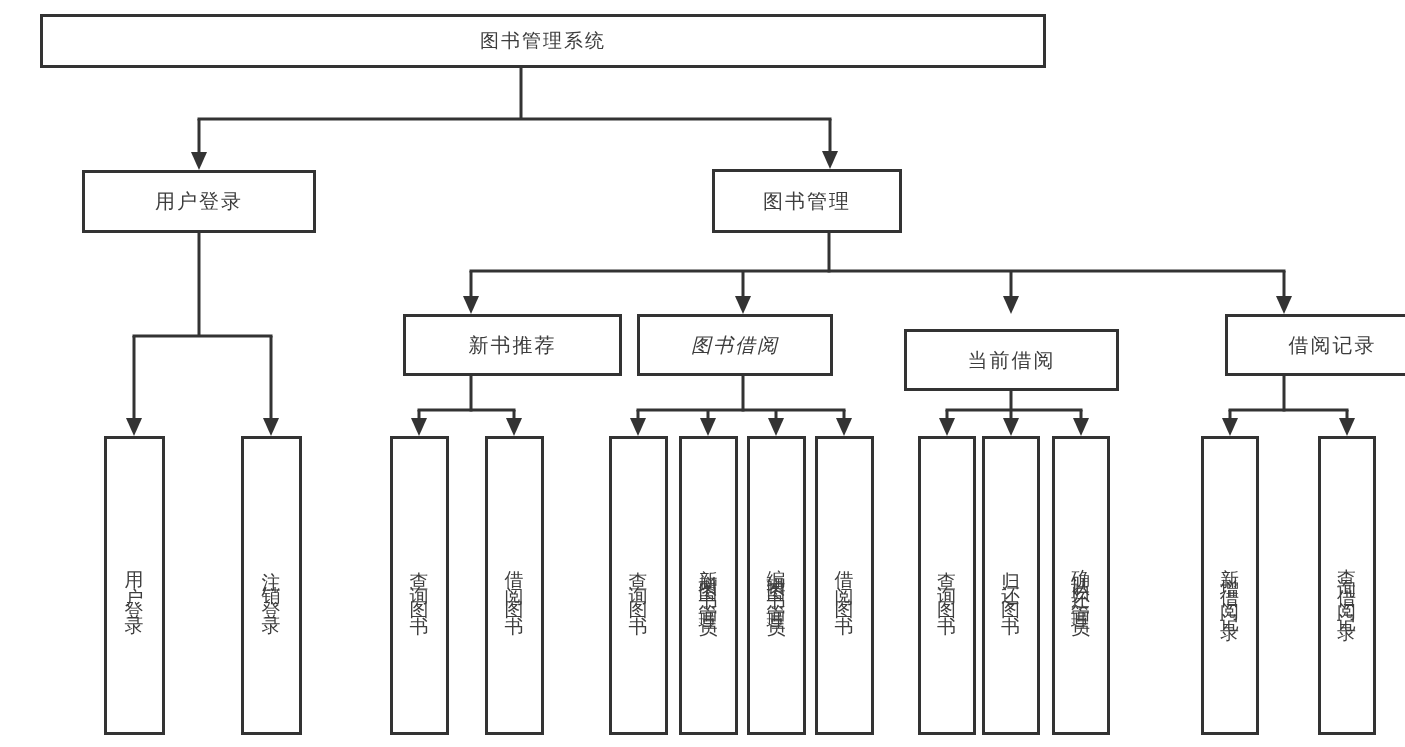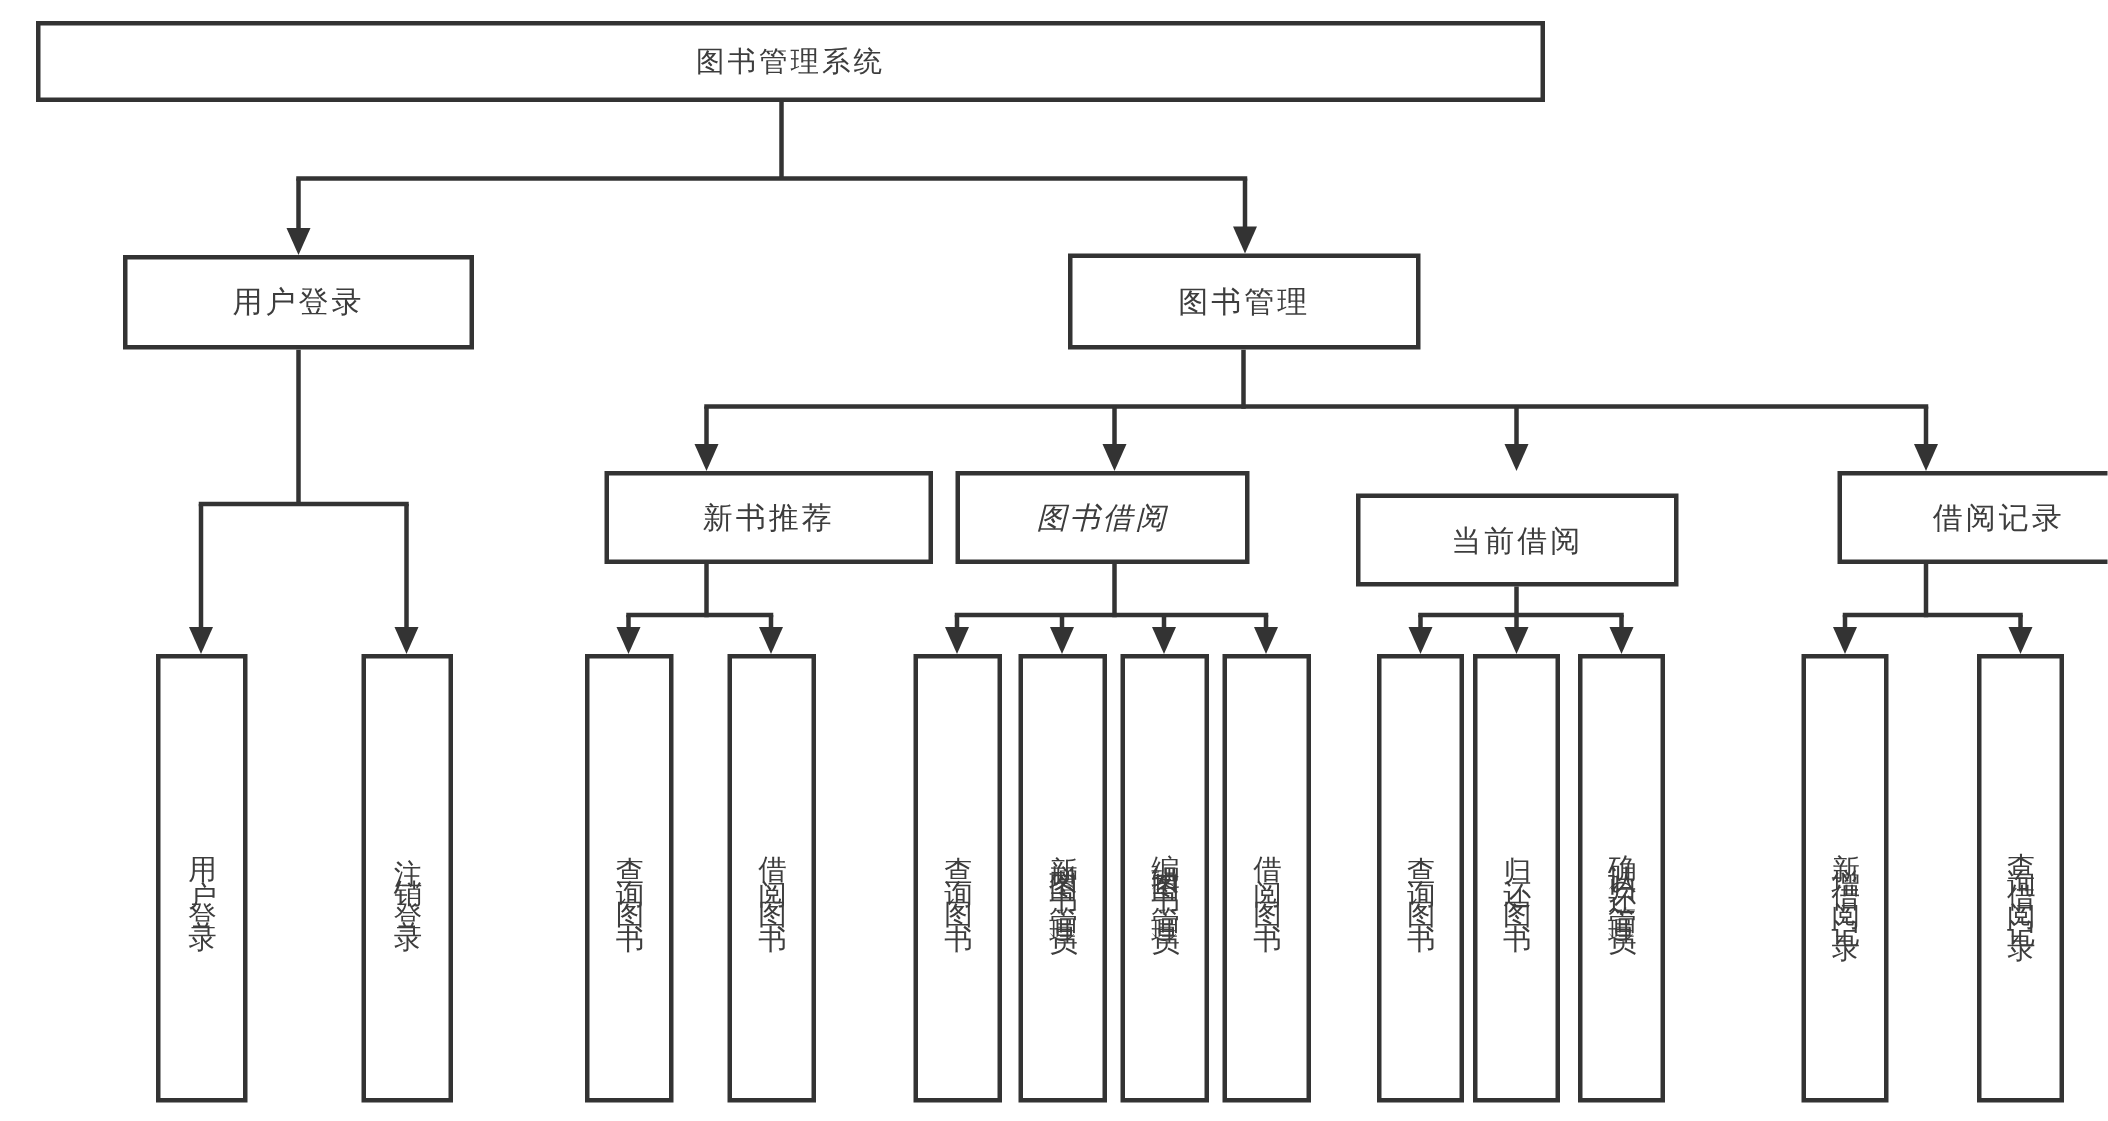--- a/index.html
+++ b/index.html
@@ -57,23 +57,23 @@
     writing-mode:vertical-rl;
     text-orientation:mixed;
     font-size:19px;
     line-height:1;
     letter-spacing:15px;
     white-space:nowrap;
   }
   .vbox.mid span{letter-spacing:11px;}
   .vbox.long span{letter-spacing:7px;}
   
-  #n-root{left:24px;top:14px;width:1006px;height:54px;}
+  #n-root{left:40px;top:14px;width:1006px;height:54px;}
   #n-user-login{left:82px;top:170px;width:234px;height:63px;}
-  #n-book-mgmt{left:712px;top:169px;width:235px;height:64px;}
+  #n-book-mgmt{left:712px;top:169px;width:190px;height:64px;}
   #n-new-rec{left:362px;top:314px;width:219px;height:62px;margin-left:41px;}
   #n-borrow{left:637px;top:314px;width:196px;height:62px;font-style:italic;}
   #n-current{left:904px;top:314px;width:215px;height:62px;margin-top:15px;}
   #n-records{left:1177px;top:314px;width:215px;height:62px;margin-left:48px;}
   
   #v-user-login{left:104px;width:61px;}
   #v-logout{left:241px;width:61px;}
   #v-query1{left:390px;width:59px;}
   #v-borrow1{left:485px;width:59px;}
   #v-query2{left:609px;width:59px;}

